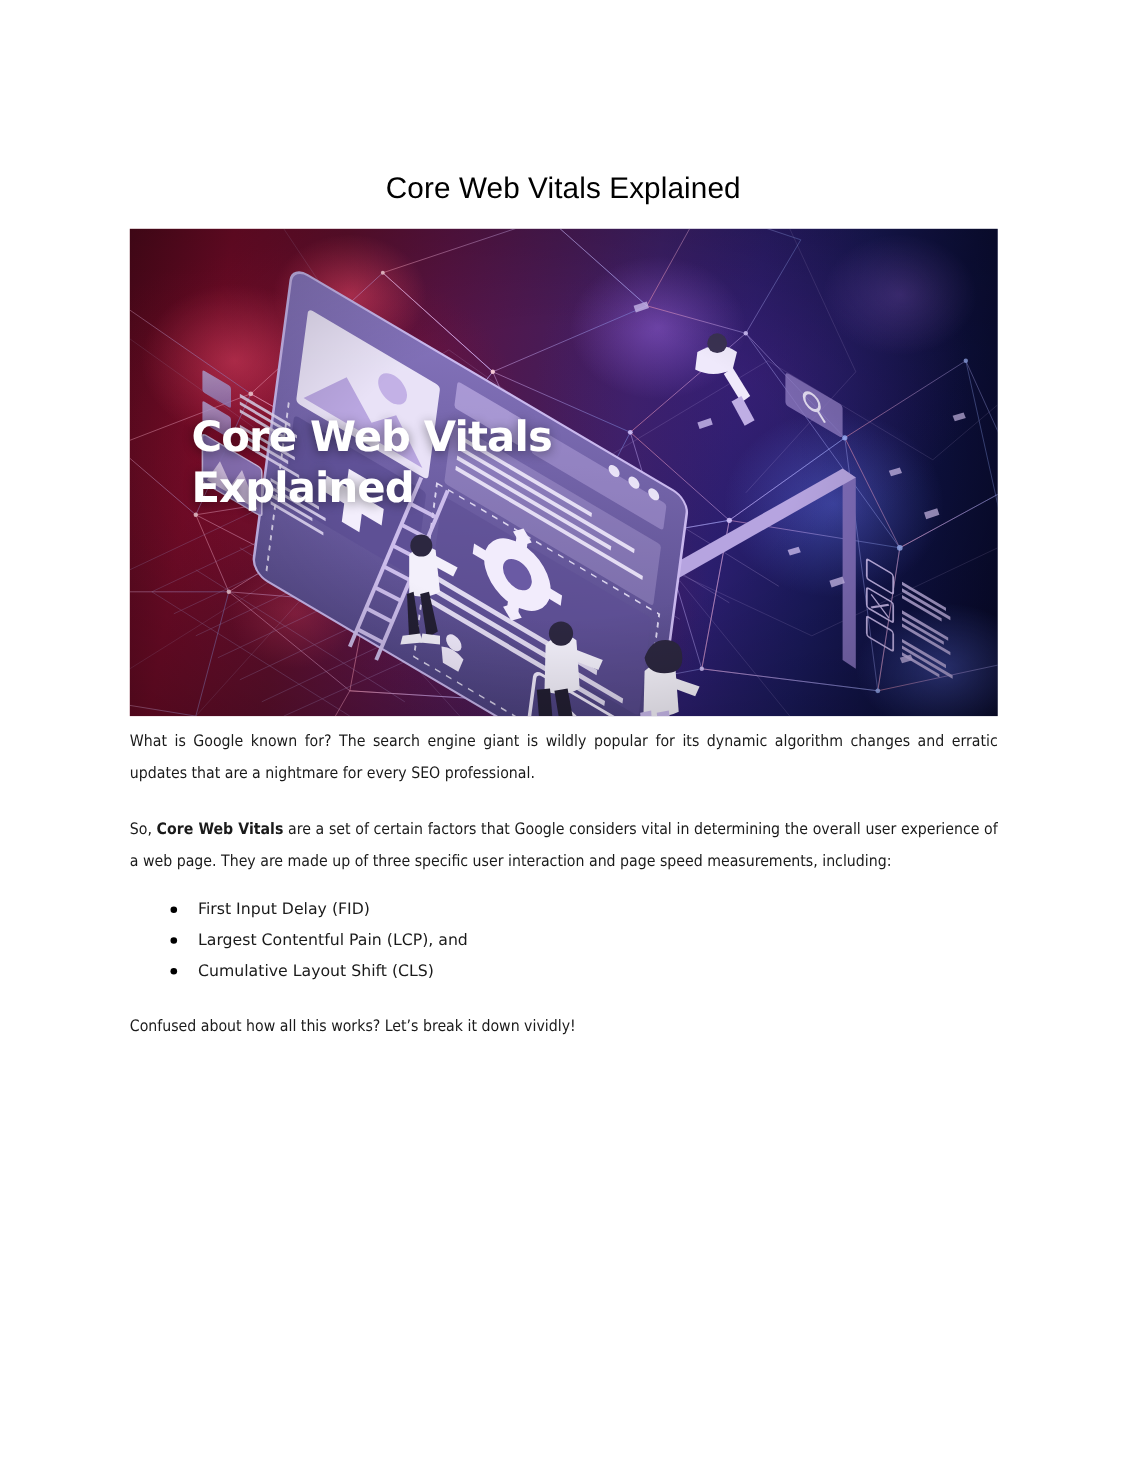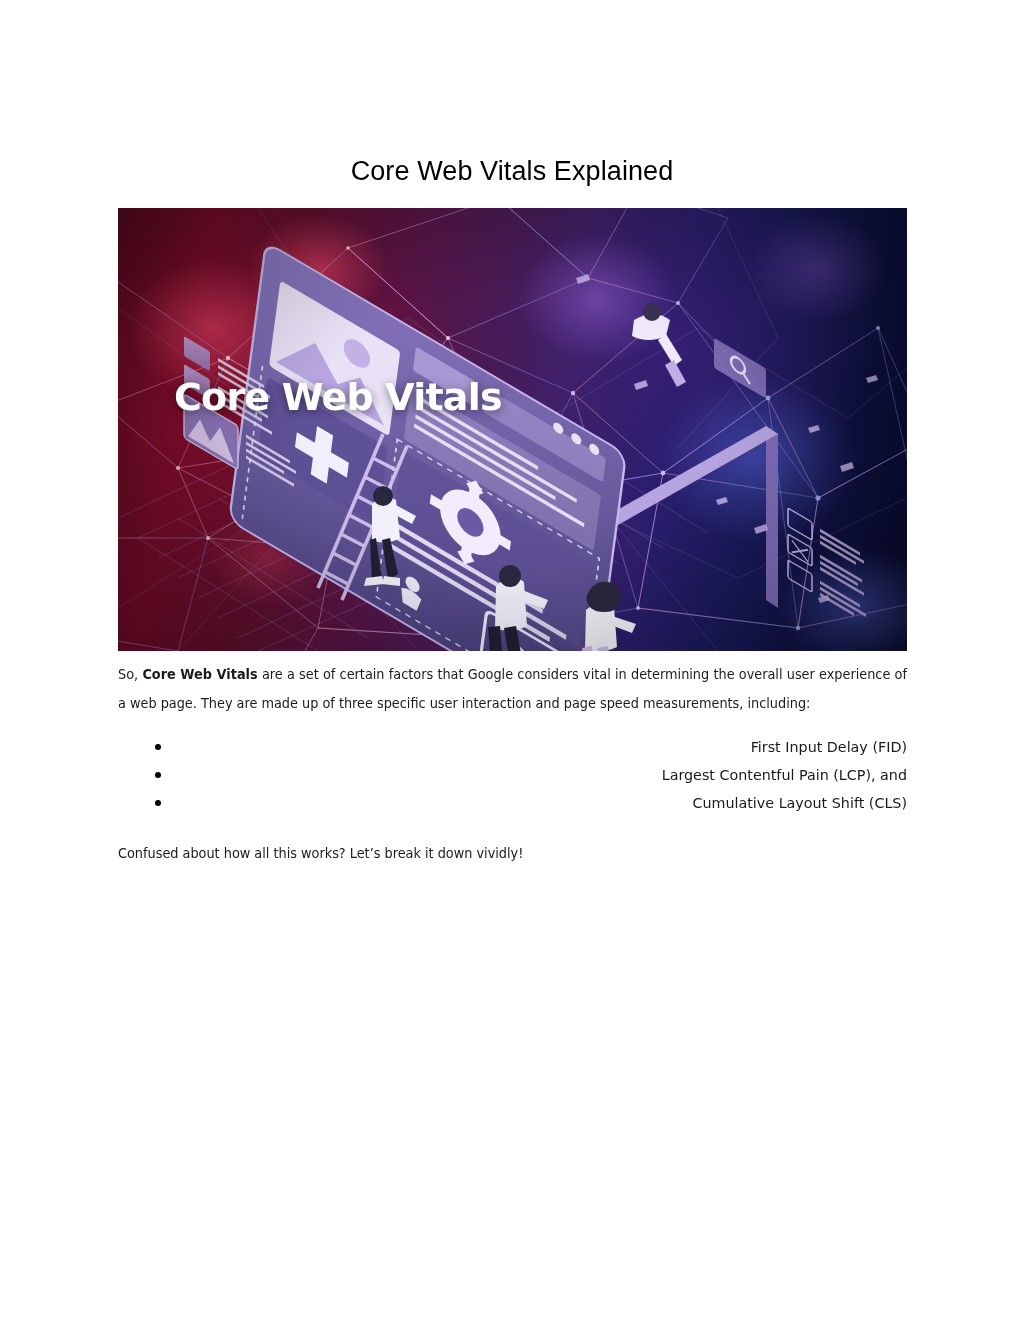--- a/index.html
+++ b/index.html
@@ -106,21 +106,20 @@
     margin: 0 0 22px 0;
     font-stretch: condensed;
   }
   .para.last { margin-bottom: 12px; }
   .para b { font-weight: bold; }
 
   .bullets {
     list-style: none;
     margin: 0 0 22px 0;
     padding: 0;
-    text-align: right;
   }
   .bullets li {
     position: relative;
     padding-left: 62px;
     line-height: 28px;
   }
   .bullets li .dot {
     position: absolute;
     left: 37px;
     top: 11px;
@@ -423,25 +422,27 @@
         <path d="M598 292 l10 -3 l2 5 l-10 3 Z"></path>
         <path d="M458 70 l12 -4 l2 6 l-12 4 Z"></path>
         <path d="M700 390 l10 -3 l2 5 l-10 3 Z"></path>
       </g>
     </svg>
 
     <div class="hero-darken"></div>
 
     <div class="hero-text">
       <span>Core Web Vitals</span>
+      <span class="l2">Explained</span>
     </div>
   </div>
 
   <div class="body-wrap">
 
+    <p class="para">What is Google known for? The search engine giant is wildly popular for its dynamic algorithm changes and erratic updates that are a nightmare for every SEO professional.</p>
 
 
     <p class="para" style="margin-bottom:15px"><span>So, </span><b>Core Web Vitals</b><span> are a set of certain factors that Google considers vital in determining the overall user experience of a web page. They are made up of three specific user interaction and page speed measurements, including:</span></p>
 
     <ul class="bullets">
       <li><span class="dot"></span><span>First Input Delay (FID)</span></li>
       <li><span class="dot"></span><span>Largest Contentful Pain (LCP), and</span></li>
       <li><span class="dot"></span><span>Cumulative Layout Shift (CLS)</span></li>
     </ul>
 

